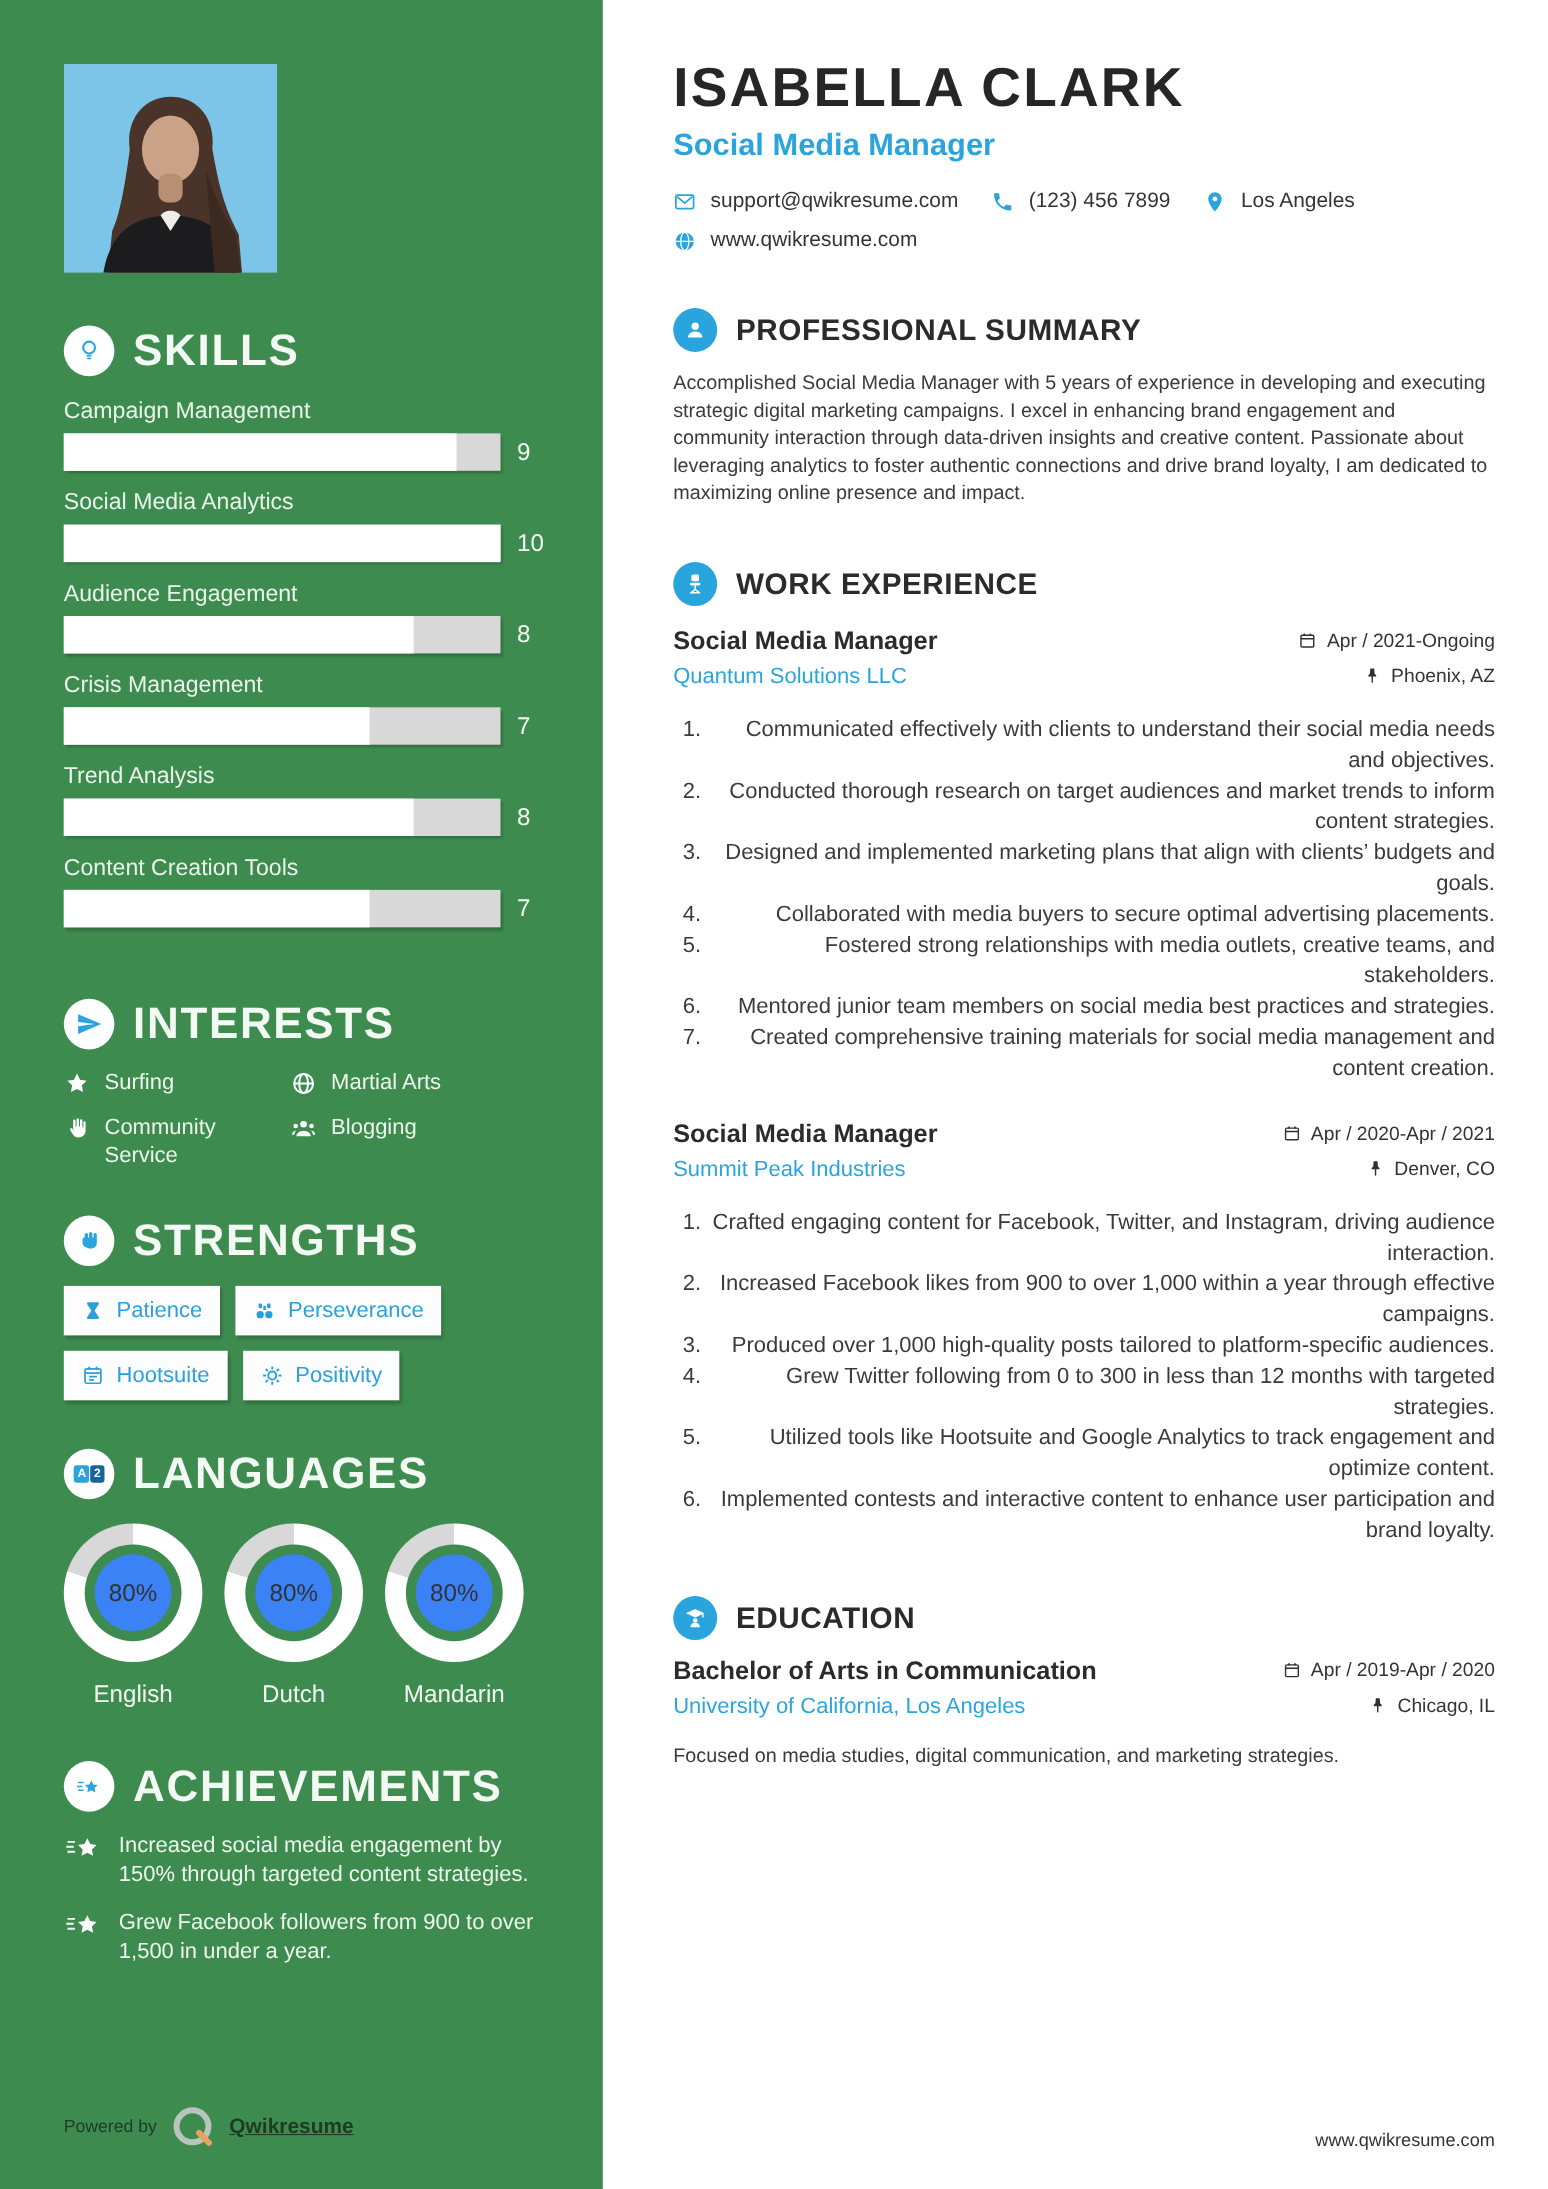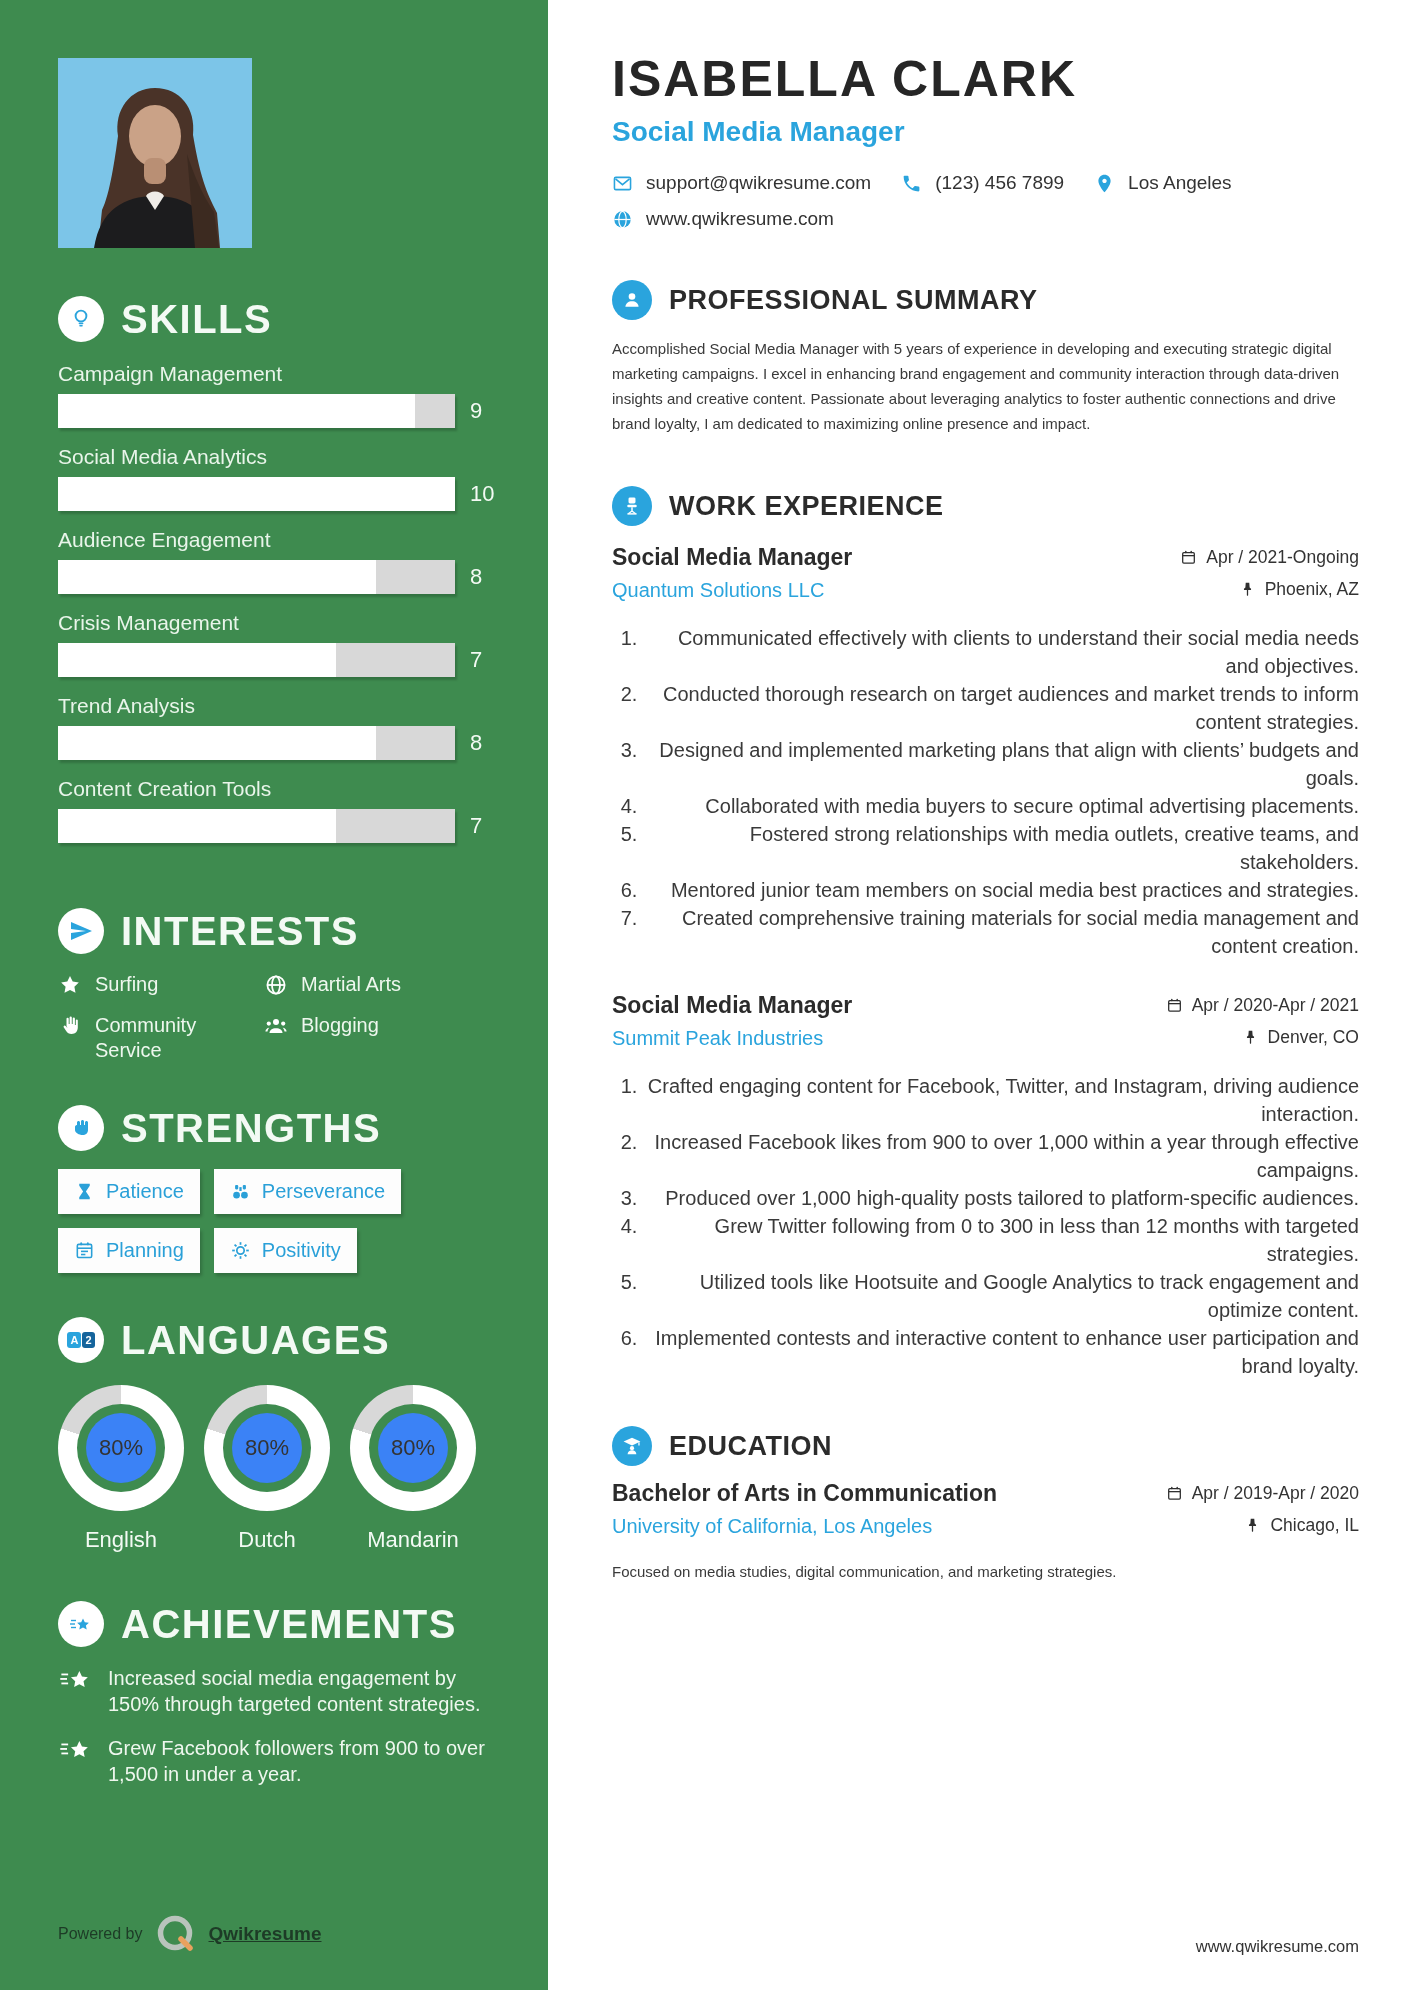--- a/index.html
+++ b/index.html
@@ -71,21 +71,21 @@
   .contact-row.second { margin-top:14px; }
   .c-item { display:flex; align-items:center; gap:13px; cursor:pointer; }
   .c-item svg { width:21px; height:21px; color:#2aa4dd; flex:none; }
   .m-sec-h { display:flex; align-items:center; gap:17px; margin-top:50px; }
   .circle-b {
     width:40px; height:40px; border-radius:50%; background:#2aa4dd; color:#ffffff;
     display:flex; align-items:center; justify-content:center; flex:none;
   }
   .circle-b svg { width:22px; height:22px; }
   .m-sec-t { font-size:27px; font-weight:800; letter-spacing:0.5px; color:#2b2b2b; }
-  .body-text { margin-top:16px; font-size:15px; line-height:25px; }
+  .body-text { margin-top:16px; font-size:18px; line-height:25px; }
   .job-head { margin-top:18px; display:flex; justify-content:space-between; align-items:flex-start; }
   .job-head.gap-top { margin-top:32px; }
   .job-title { font-size:23px; font-weight:bold; color:#2b2b2b; }
   .company { margin-top:8px; font-size:20px; color:#2aa4dd; cursor:pointer; }
   .job-meta { text-align:right; font-size:17.5px; color:#333333; padding-top:3px; }
   .meta-row { display:flex; justify-content:flex-end; align-items:center; gap:9px; margin-bottom:11px; }
   .meta-row svg { width:17px; height:17px; color:#2f2f2f; flex:none; }
   ol.bullets { margin-top:13px; padding-left:31px; font-size:20px; line-height:28px; color:#3a3a3a;text-align:right; }
   .main-footer { margin-top:auto; text-align:right; font-size:16.5px; color:#333333; }
 </style>
@@ -245,21 +245,21 @@
       </span>
       <span class="chip">
         <svg viewBox="0 0 24 24" fill="none" stroke="currentColor" stroke-width="1.8">
           <rect x="3.8" y="5" width="16.4" height="15" rx="1.6"></rect>
             <line x1="3.8" y1="9.4" x2="20.2" y2="9.4"></line>
           <rect x="7.2" y="2.6" width="2" height="3.4" rx="1" fill="currentColor" stroke="none"></rect>
           <rect x="14.8" y="2.6" width="2" height="3.4" rx="1" fill="currentColor" stroke="none"></rect>
           <line x1="8" y1="13" x2="16" y2="13"></line>
             <line x1="8" y1="16.6" x2="13" y2="16.6"></line>
         </svg>
-        <span>Planning</span>
+        <span>Hootsuite</span>
       </span>
       <span class="chip">
         <svg viewBox="0 0 24 24" fill="none" stroke="currentColor" stroke-width="2">
           <circle cx="12" cy="12" r="4.2"></circle>
           <line x1="12" y1="2.5" x2="12" y2="5.5"></line>
             <line x1="12" y1="18.5" x2="12" y2="21.5"></line>
           <line x1="2.5" y1="12" x2="5.5" y2="12"></line>
             <line x1="18.5" y1="12" x2="21.5" y2="12"></line>
           <line x1="5.2" y1="5.2" x2="7.4" y2="7.4"></line>
             <line x1="16.6" y1="16.6" x2="18.8" y2="18.8"></line>

